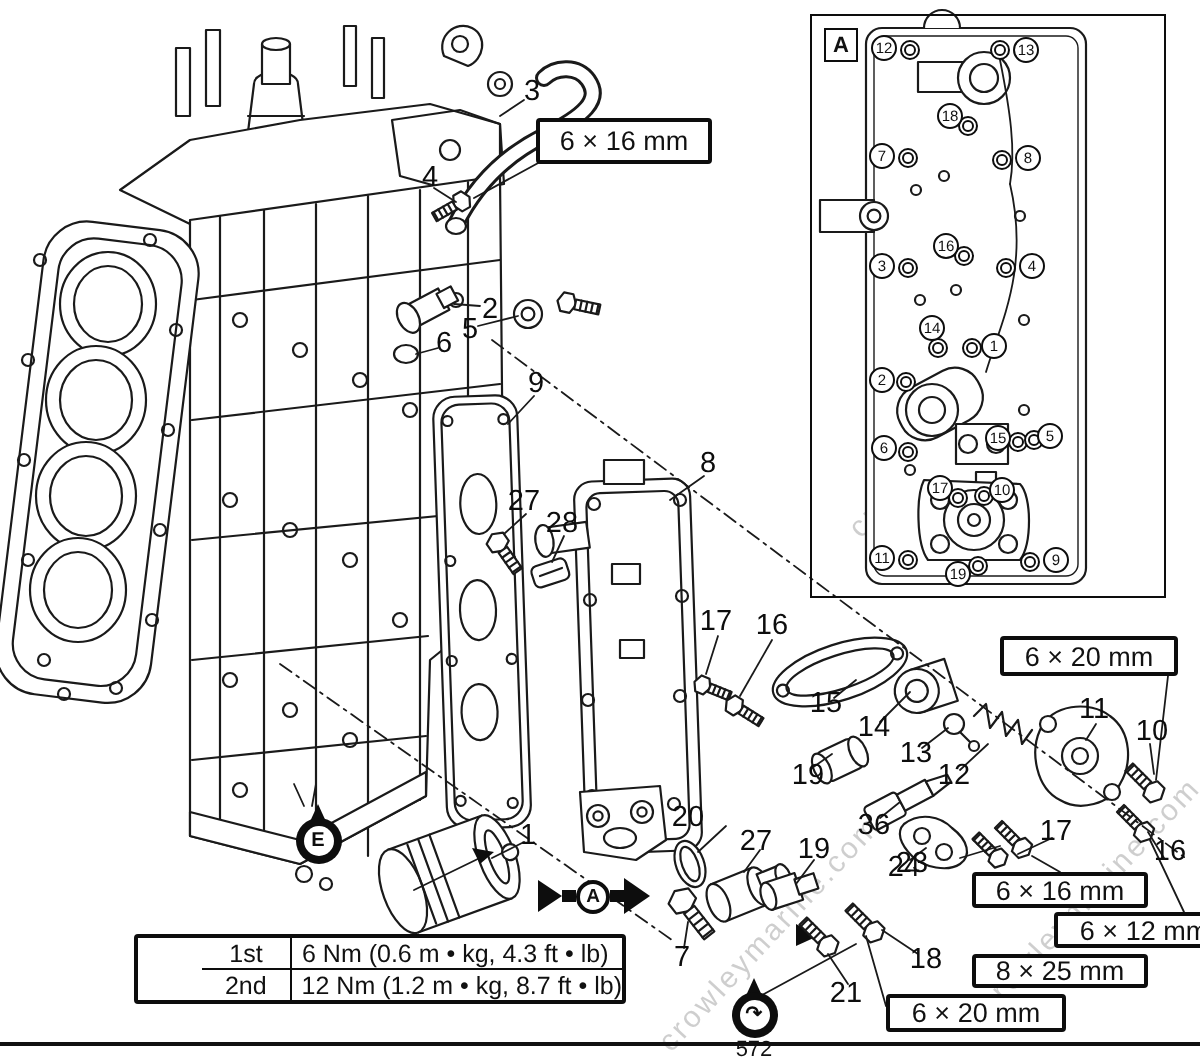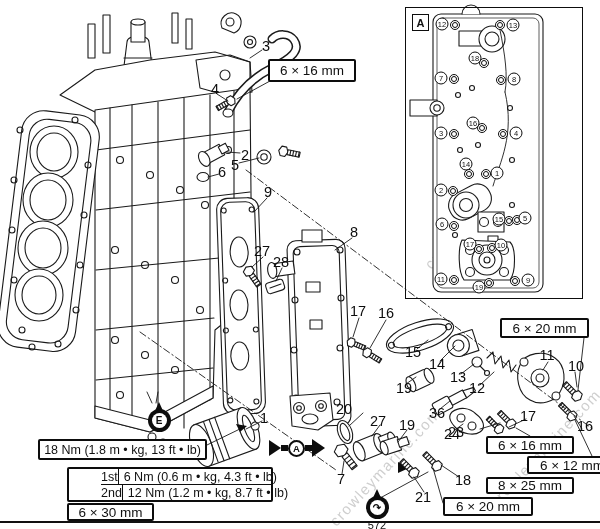--- a/index.html
+++ b/index.html
@@ -16,21 +16,21 @@
            white-space:nowrap;line-height:1;}
 
   .dimbox{position:absolute;box-sizing:border-box;border:2px solid #0d0d0d;background:#fff;
           display:flex;align-items:center;justify-content:center;font-size:13.5px;
           border-radius:2px;white-space:nowrap;}
 
   .torque-note{position:absolute;left:38px;top:439px;width:169px;height:21px;box-sizing:border-box;
                border:2px solid #0d0d0d;background:#fff;display:flex;align-items:center;
                justify-content:center;font-size:12.5px;white-space:nowrap;border-radius:2px;}
 
-  .torque-table{position:absolute;left:67px;top:467px;width:206px;box-sizing:border-box;
+  .torque-table{position:absolute;left:67px;top:467px;width:246px;box-sizing:border-box;
                 border:2px solid #0d0d0d;background:#fff;border-radius:2px;padding-left:32px;}
   .torque-row{display:flex;height:15px;align-items:center;font-size:12.5px;white-space:nowrap;}
   .torque-row + .torque-row{border-top:1.5px solid #0d0d0d;}
   .torque-c1{width:44px;text-align:center;border-right:1.5px solid #0d0d0d;align-self:stretch;
              display:flex;align-items:center;justify-content:center;}
   .torque-c2{flex:1;padding-left:5px;}
 
   .inset-frame{position:absolute;left:405px;top:7px;width:178px;height:292px;box-sizing:border-box;
                border:1.5px solid #0d0d0d;background:transparent;}
   .inset-label{position:absolute;left:412px;top:14px;width:17px;height:17px;box-sizing:border-box;
@@ -483,21 +483,20 @@
       <div class="seq-num" style="left: 479px; top: 287px;">19</div>
     </div>
 
   <div class="layer" id="dimbox-layer">
       <div class="dimbox" style="left: 268px; top: 59px; width: 88px; height: 23px; position: absolute;">6 × 16 mm</div>
       <div class="dimbox" style="left: 500px; top: 318px; width: 89px; height: 20px; position: absolute;">6 × 20 mm</div>
       <div class="dimbox" style="left: 486px; top: 436px; width: 88px; height: 18px; position: absolute;">6 × 16 mm</div>
       <div class="dimbox" style="left: 527px; top: 456px; width: 90px; height: 18px; position: absolute;">6 × 12 mm</div>
       <div class="dimbox" style="left: 486px; top: 477px; width: 88px; height: 17px; position: absolute;">8 × 25 mm</div>
       <div class="dimbox" style="left: 443px; top: 497px; width: 90px; height: 19px; position: absolute;">6 × 20 mm</div>
-      <div class="dimbox" style="left: 67px; top: 503px; width: 87px; height: 18px; position: absolute;">6 × 30 mm</div>
     </div>
 
   <div class="layer" id="callout-layer">
       <div class="callout" style="left: 266px; top: 46px;">3</div>
       <div class="callout" style="left: 215px; top: 89px;">4</div>
       <div class="callout" style="left: 245px; top: 155px;">2</div>
       <div class="callout" style="left: 235px; top: 165px;">5</div>
       <div class="callout" style="left: 222px; top: 172px;">6</div>
       <div class="callout" style="left: 268px; top: 192px;">9</div>
       <div class="callout" style="left: 354px; top: 232px;">8</div>
@@ -519,21 +518,20 @@
       <div class="callout" style="left: 344px; top: 409px;">20</div>
       <div class="callout" style="left: 407px; top: 425px;">19</div>
       <div class="callout" style="left: 463px; top: 480px;">18</div>
       <div class="callout" style="left: 423px; top: 497px;">21</div>
       <div class="callout" style="left: 341px; top: 479px;">7</div>
       <div class="callout" style="left: 528px; top: 416px;">17</div>
       <div class="callout" style="left: 585px; top: 426px;">16</div>
       <div class="callout" style="left: 264px; top: 418px;">1</div>
     </div>
 
-  <div class="torque-note">18 Nm (1.8 m • kg, 13 ft • lb)</div>
 
   <div class="torque-table">
     <div class="torque-row">
       <div class="torque-c1">1st</div>
       <div class="torque-c2">6 Nm (0.6 m • kg, 4.3 ft • lb)</div>
     </div>
     <div class="torque-row">
       <div class="torque-c1">2nd</div>
       <div class="torque-c2">12 Nm (1.2 m • kg, 8.7 ft • lb)</div>
     </div>

